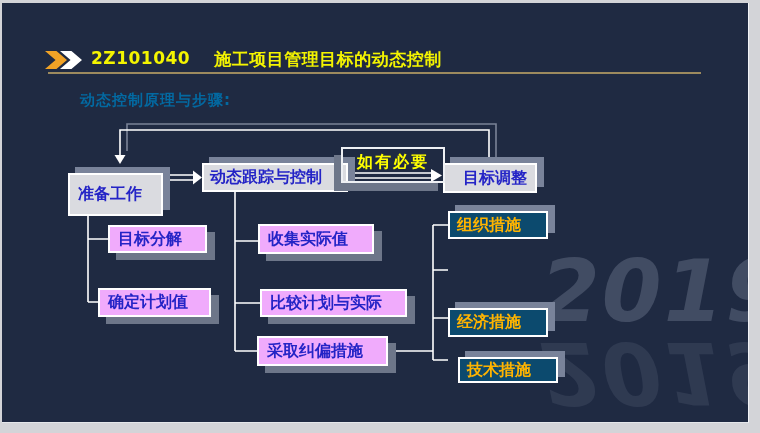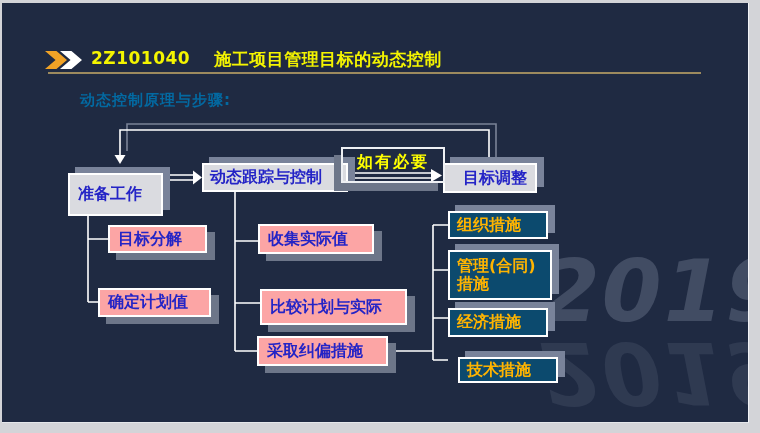--- a/index.html
+++ b/index.html
@@ -55,21 +55,21 @@
     position:absolute;box-sizing:border-box;
     display:flex;align-items:center;
     font-weight:bold;font-size:16px;line-height:1.15;
     padding-left:8px;white-space:nowrap;
   }
   .stage{
     background:#dadbe0;border:2px solid #ffffff;color:#2424c6;
     box-shadow:7px -6px 0 #79839a;
   }
   .step{
-    background:#fca5a5;border:2px solid #ffffff;color:#2424c6;
+    background:#f0abfc;border:2px solid #ffffff;color:#2424c6;
     box-shadow:8px 7px 0 #6d7689;
   }
   .measure{
     background:#0c4a6e;border:2px solid #ffffff;color:#ffb400;
     box-shadow:7px -6px 0 #79839a;
     white-space:normal;padding:2px 4px 2px 7px;
   }
   .cond-box{
     position:absolute;box-sizing:border-box;
     border:2px solid #eef0f4;color:#ffff00;
@@ -137,32 +137,29 @@
   <div class="box step" style="left:108px;top:225px;width:99px;height:28px;">
     <span>目标分解</span>
   </div>
   <div class="box step" style="left:98px;top:288px;width:113px;height:29px;">
     <span>确定计划值</span>
   </div>
 
   <div class="box step" style="left:258px;top:224px;width:116px;height:30px;">
     <span>收集实际值</span>
   </div>
-  <div class="box step" style="left:260px;top:289px;width:147px;height:36px;">
+  <div class="box step" style="left:260px;top:289px;width:147px;height:28px;">
     <span>比较计划与实际</span>
   </div>
   <div class="box step" style="left:257px;top:336px;width:131px;height:30px;">
     <span>采取纠偏措施</span>
   </div>
 
   <div class="box measure" style="left:448px;top:211px;width:100px;height:28px;">
     <span>组织措施</span>
-  </div>
-  <div class="box measure" style="left:448px;top:250px;width:104px;height:50px;">
-    <span>管理(合同)措施</span>
   </div>
   <div class="box measure" style="left:448px;top:308px;width:100px;height:29px;">
     <span>经济措施</span>
   </div>
   <div class="box measure" style="left:448px;top:357px;width:100px;height:26px;margin-left:10px;">
     <span>技术措施</span>
   </div>
 
 </div>
 

